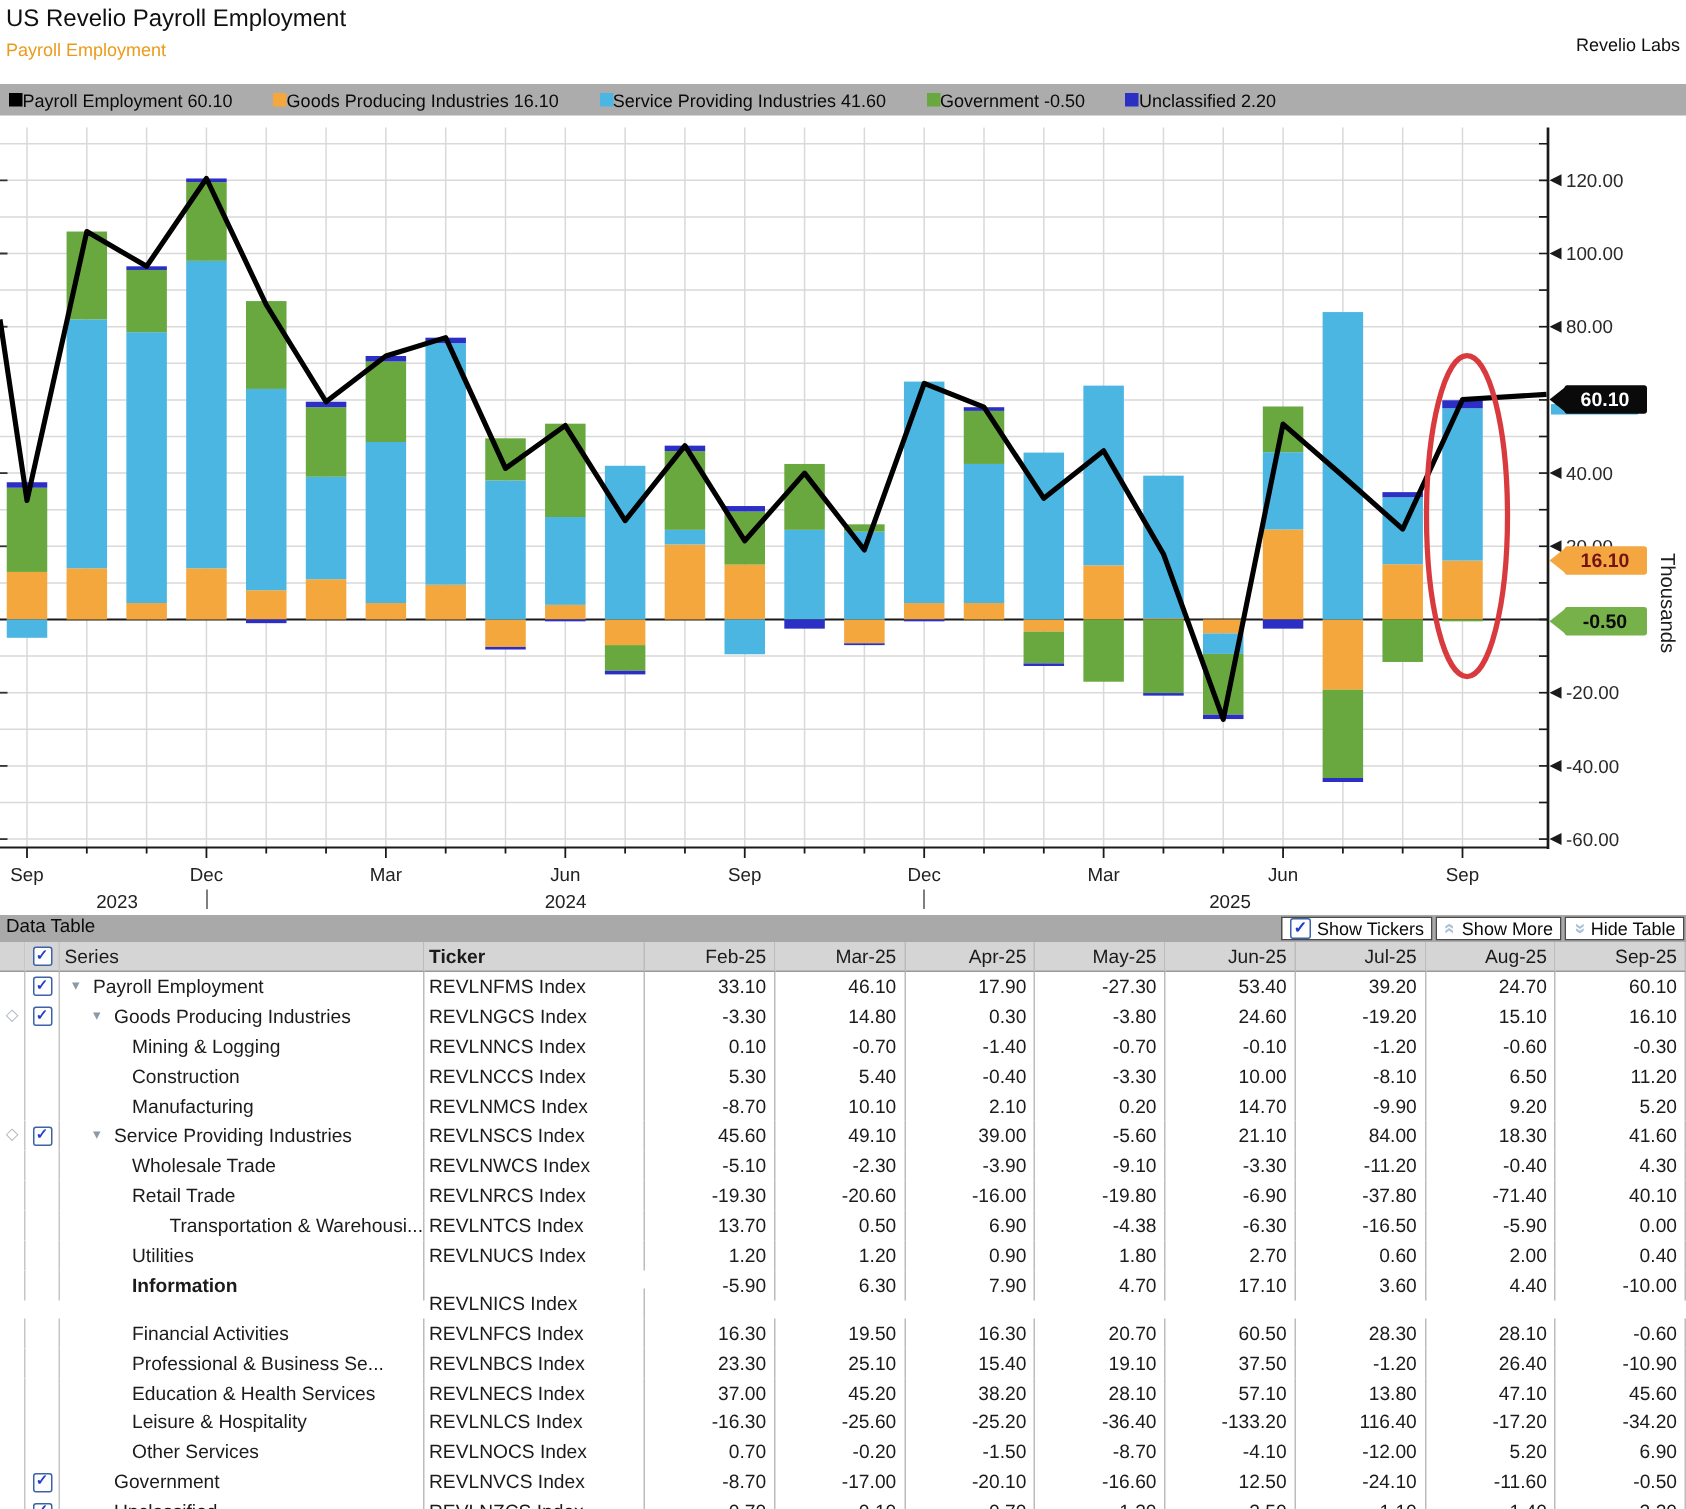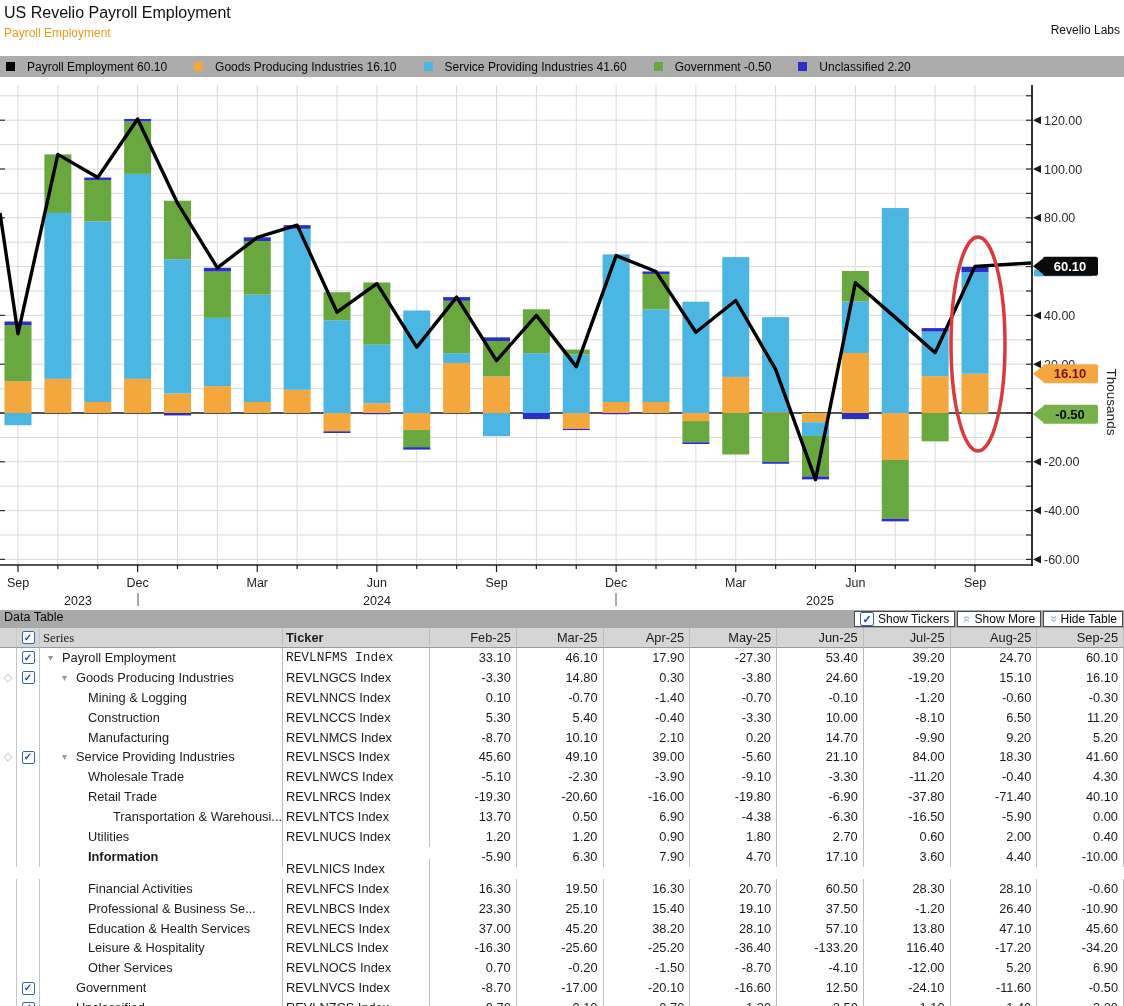--- a/index.html
+++ b/index.html
@@ -9,21 +9,21 @@
   }
   
   .header{position:absolute;top:0;left:0;width:1124px;height:56px;background:#fff;}
   .title{position:absolute;left:4px;top:4px;font-size:16px;color:#101010;}
   .subtitle{position:absolute;left:4px;top:26px;font-size:12px;color:#eb9b1b;}
   .brand{position:absolute;right:4px;top:23px;font-size:12px;color:#101010;}
   
   .legendbar{position:absolute;top:56px;left:0;width:1124px;height:21px;background:#acacac;
     display:flex;align-items:center;padding-left:6px;box-sizing:border-box;gap:27px;
     font-size:12px;color:#0a0a0a;white-space:nowrap;}
-  .legend-item{display:flex;align-items:center;gap:12px;justify-content:flex-end;}
+  .legend-item{display:flex;align-items:center;gap:0;justify-content:flex-end;}
   .swatch{width:9px;height:9px;display:inline-block;flex:none;}
   
   #chart{position:absolute;top:77px;left:0;}
   
   .dtbar{position:absolute;top:610px;left:0;width:1124px;height:18px;background:#a9a9a9;
     display:flex;align-items:flex-start;box-sizing:border-box;font-size:12.5px;color:#0a0a0a;}
   .dtbar-title{margin-left:4px;}
   .dtbar-buttons{position:absolute;right:1px;top:1px;display:flex;gap:2px;}
   .dtbtn{background:#fff;border:1px solid #4a4a4a;height:14px;display:flex;align-items:center;
     padding:0 5px;gap:4px;font-size:12px;color:#0a0a0a;}
@@ -340,39 +340,39 @@
     </span>
   </span>
 </div>
 
 <div class="tablewrap">
   <div class="tgrid" id="tgrid">
       <div class="cell gutter hdr"></div>
       <div class="cell cbcell hdr">
         <span class="cbx">✓</span>
       </div>
-      <div class="cell hdr" style="padding-left: 3px; font-family: Liberation Serif, serif;">Series</div>
+      <div class="cell hdr" style="padding-left: 3px;">Series</div>
       <div class="cell hdr" style="padding-left: 3px; font-weight: bold;">Ticker</div>
       <div class="cell hdr num">Feb-25</div>
       <div class="cell hdr num">Mar-25</div>
       <div class="cell hdr num">Apr-25</div>
       <div class="cell hdr num">May-25</div>
       <div class="cell hdr num">Jun-25</div>
       <div class="cell hdr num">Jul-25</div>
       <div class="cell hdr num">Aug-25</div>
       <div class="cell hdr num">Sep-25</div>
       <div class="cell gutter"></div>
       <div class="cell cbcell">
         <span class="cbx">✓</span>
       </div>
       <div class="cell series-cell" style="padding-left: 8px;">
         <span class="tri">▾</span>
         <span>Payroll Employment</span>
       </div>
-      <div class="cell " style="padding-left: 3px; font-family: Liberation Mono, monospace;">REVLNFMS Index</div>
+      <div class="cell " style="padding-left: 3px;">REVLNFMS Index</div>
       <div class="cell num">33.10</div>
       <div class="cell num">46.10</div>
       <div class="cell num">17.90</div>
       <div class="cell num">-27.30</div>
       <div class="cell num">53.40</div>
       <div class="cell num">39.20</div>
       <div class="cell num">24.70</div>
       <div class="cell num">60.10</div>
       <div class="cell gutter">◇</div>
       <div class="cell cbcell">

